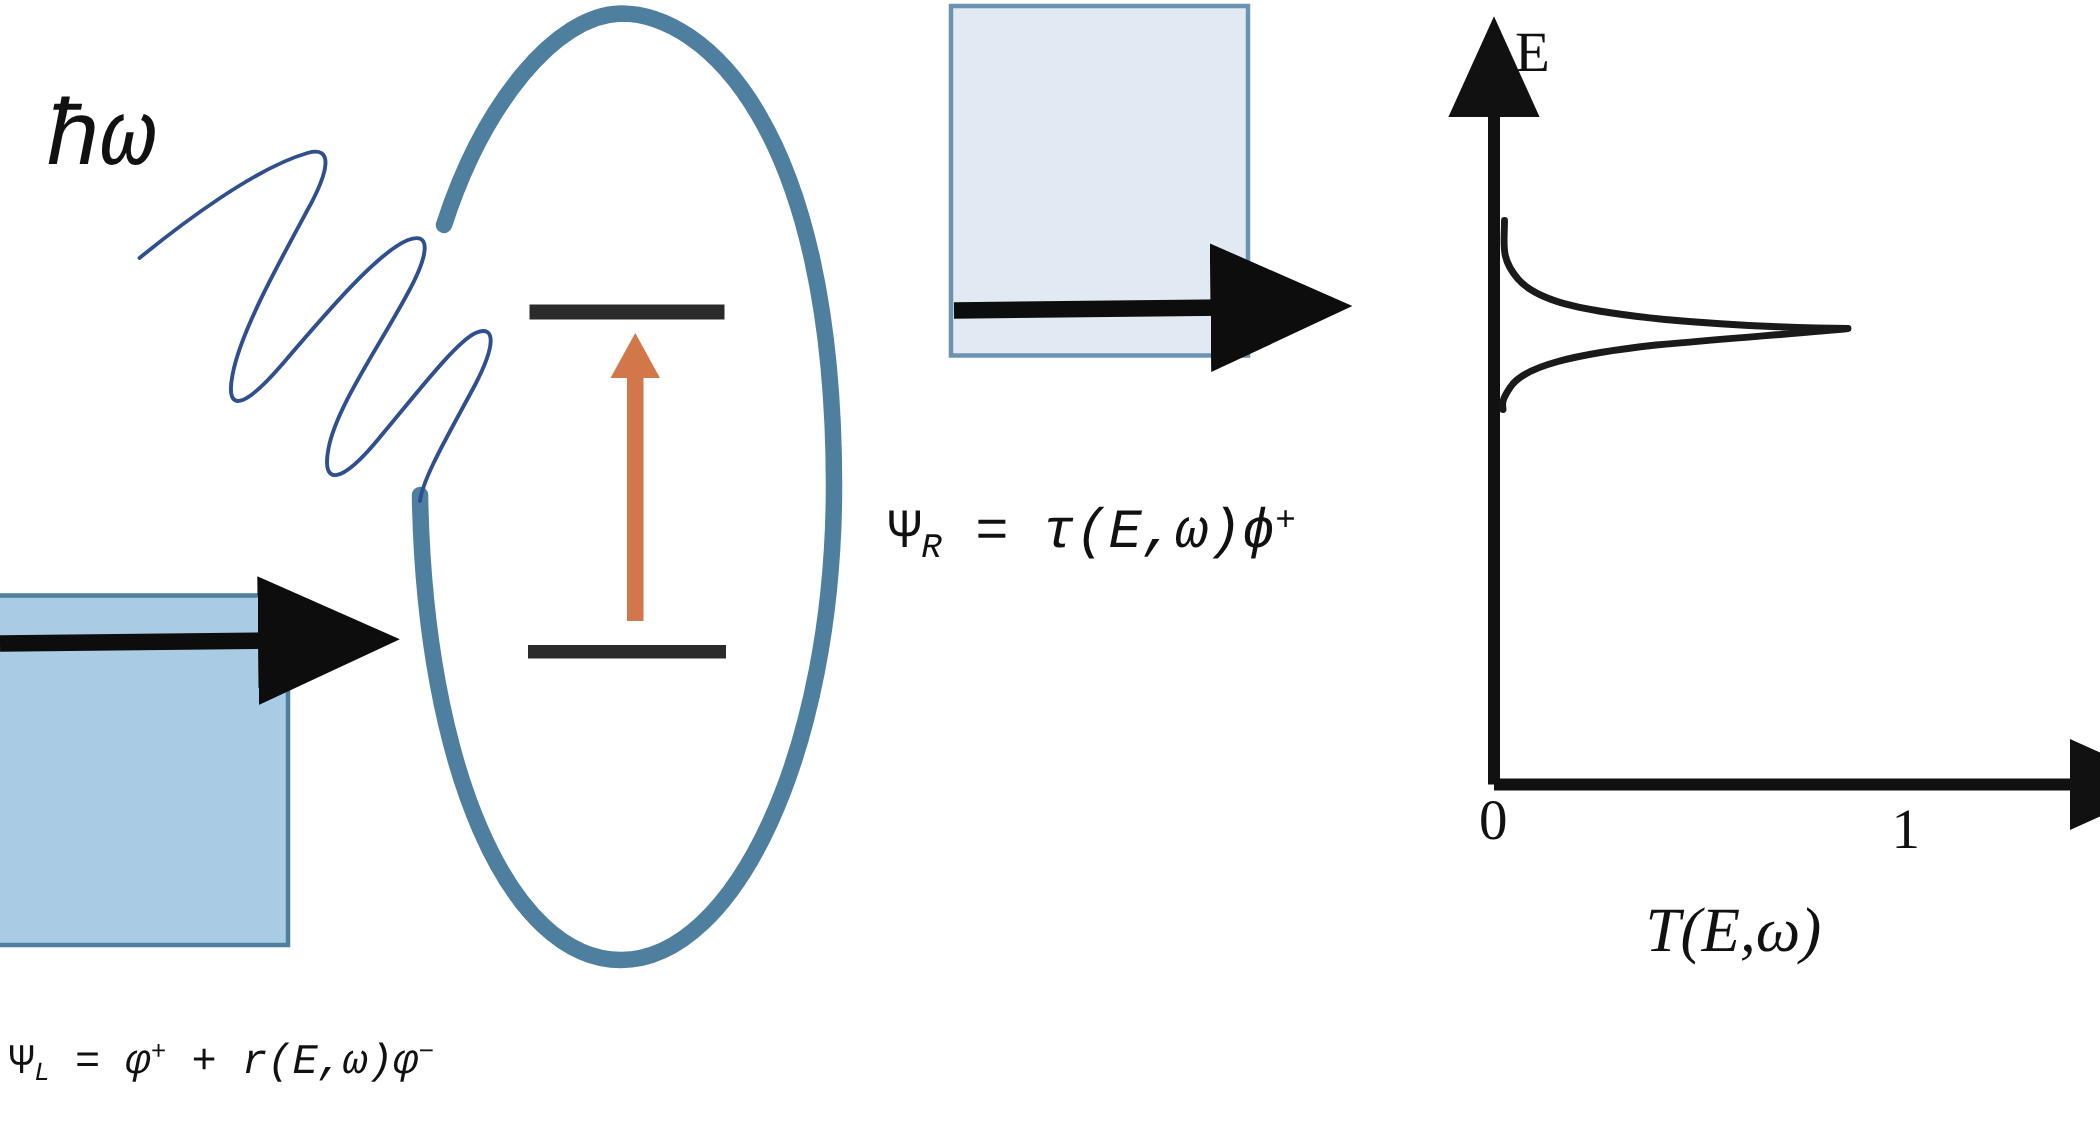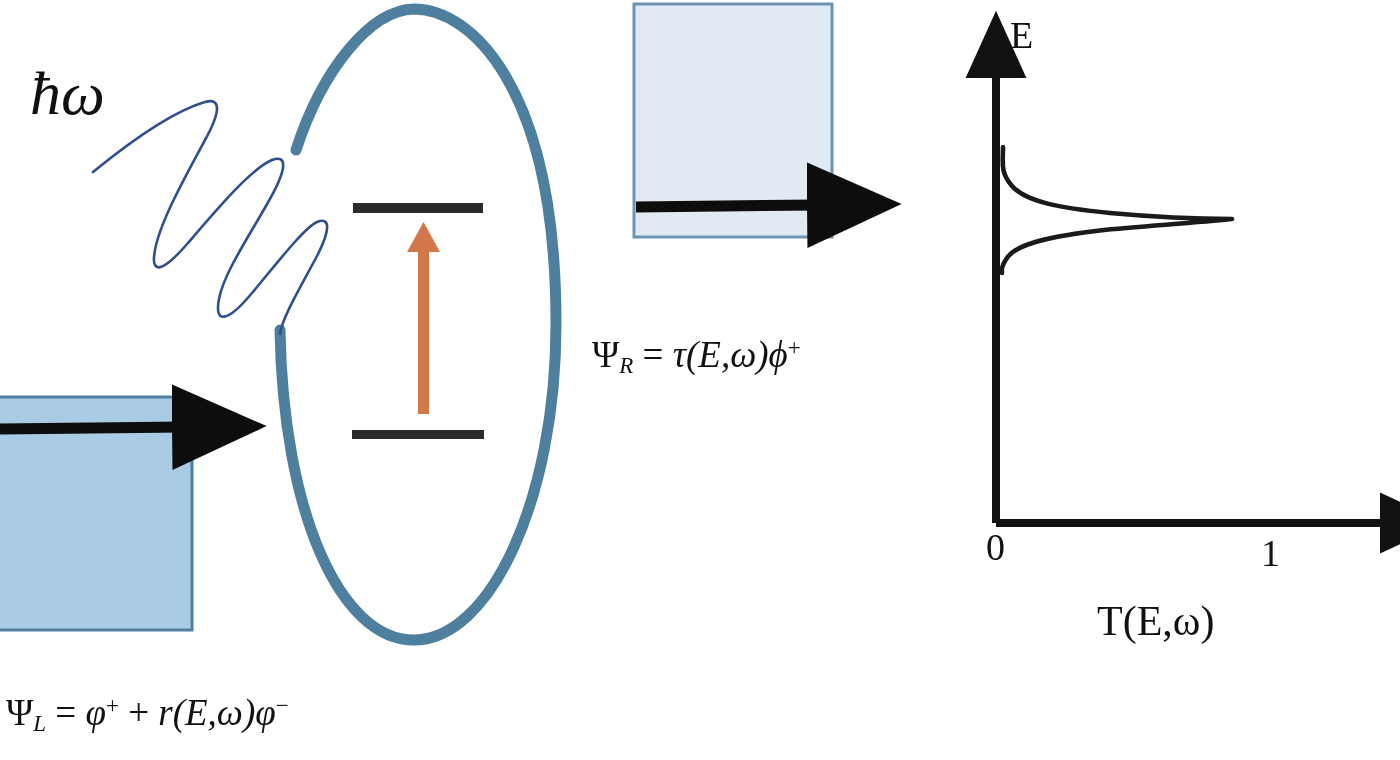--- a/index.html
+++ b/index.html
@@ -18,21 +18,21 @@
   svg.layer {
     position: absolute;
     left: 0;
     top: 0;
     width: 1400px;
     height: 760px;
     overflow: visible;
   }
   .formula {
     position: absolute;
-    font-family: Liberation Serif, serif;
+    font-family: Liberation Mono, monospace;
     font-style: italic;
     color: #111111;
     white-space: nowrap;
     line-height: 1;
   }
   .sub {
     font-size: 0.62em;
     vertical-align: -0.28em;
     font-style: italic;
   }
@@ -48,21 +48,21 @@
     font-size: 62px;
   }
   #psi-r-formula {
     left: 592px;
     top: 336px;
     font-size: 37px;
   }
   #psi-l-formula {
     left: 6px;
     top: 694px;
-    font-size: 37px;
+    font-size: 28px;
   }
   .axis-text {
     position: absolute;
     font-family: "Liberation Serif", serif;
     color: #111111;
     white-space: nowrap;
     line-height: 1;
   }
   #e-axis-label {
     left: 1010px;
@@ -79,20 +79,21 @@
   #tick-one {
     left: 1261px;
     top: 534px;
     font-size: 38px;
     font-style: normal;
   }
   #x-axis-label {
     left: 1097px;
     top: 600px;
     font-size: 42px;
+    font-style: italic;
   }
 </style>
 </head>
 <body>
 
 <div id="stage">
 
   <svg class="layer" viewBox="0 0 1400 760">
     <defs>
       <marker id="blk-arrow" markerWidth="9" markerHeight="9" refX="1" refY="4.5" orient="auto" markerUnits="strokeWidth">

